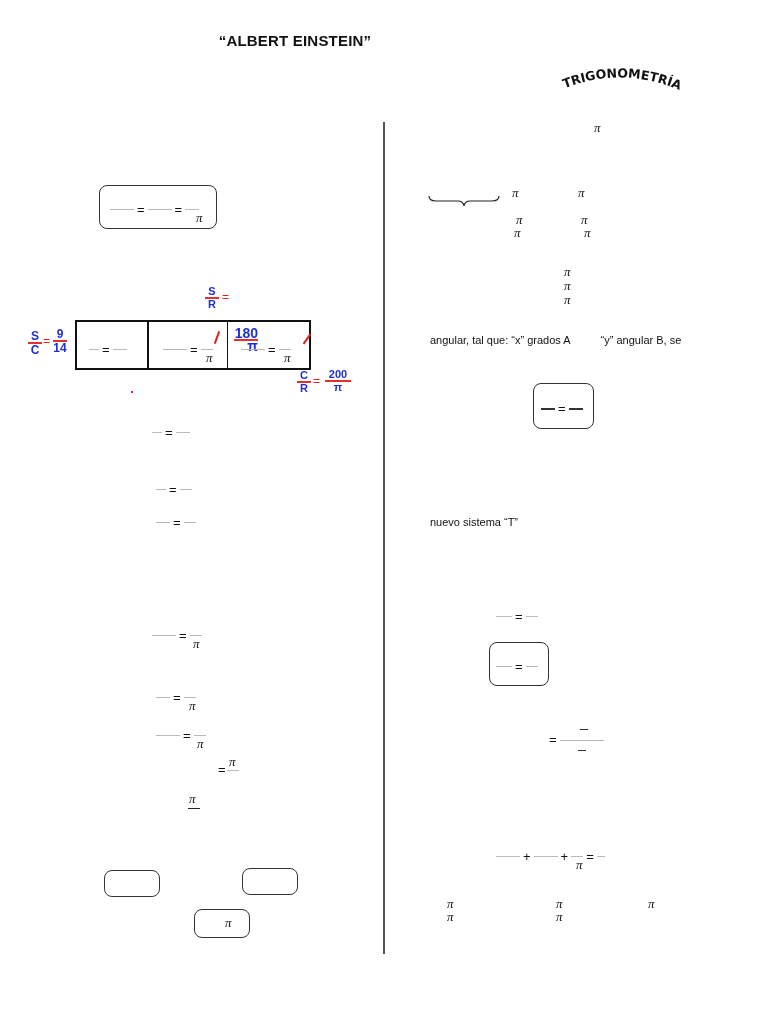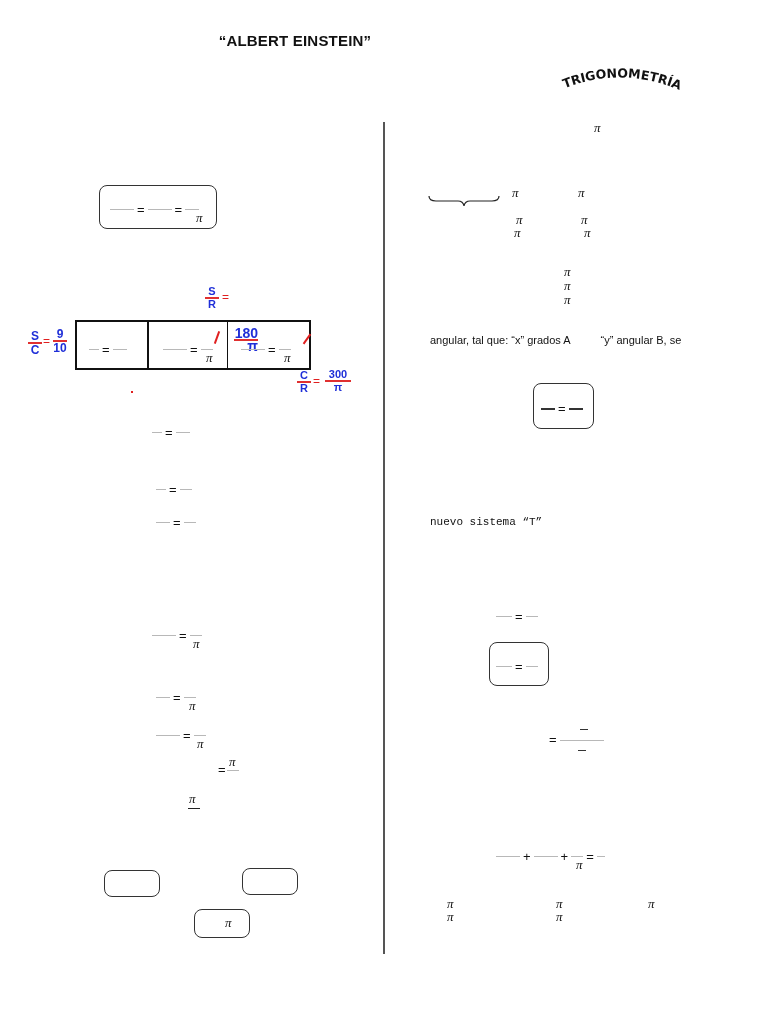--- a/index.html
+++ b/index.html
@@ -55,21 +55,21 @@
 
 <div class="abs hw-blue" style="left:28px;top:330px;font-size:12px;line-height:12px;text-align:center;width:14px;">
   <div>S</div>
   <div class="frac-line"></div>
   <div>C</div>
 </div>
 <div class="abs hw-red" style="left:43px;top:334px;font-size:12px;">=</div>
 <div class="abs hw-blue" style="left:53px;top:328px;font-size:12px;line-height:12px;text-align:center;width:14px;">
   <div>9</div>
   <div class="frac-line"></div>
-  <div>10</div>
+  <div>14</div>
 </div>
 
 <div class="abs" style="left:75px;top:320px;width:232px;height:46px;border:2px solid #111;">
   <div class="abs" style="left:0;top:0;width:70px;height:46px;border-right:2px solid #111;">
     <div class="abs" style="left:12px;top:18px;white-space:nowrap;">
       <span class="bar" style="width:10px"></span><span class="eq">=</span><span class="bar" style="width:14px"></span>
     </div>
   </div>
   <div class="abs" style="left:72px;top:0;width:78px;height:46px;border-right:1.5px solid #111;">
     <div class="abs" style="left:14px;top:18px;white-space:nowrap;">
@@ -88,21 +88,21 @@
 <div class="abs" style="left:216px;top:331px;width:2px;height:13px;background:#e02020;transform:rotate(20deg);"></div>
 <div class="abs" style="left:306px;top:333px;width:2px;height:12px;background:#e02020;transform:rotate(35deg);"></div>
 
 <div class="abs hw-blue" style="left:297px;top:370px;font-size:11px;line-height:11px;text-align:center;width:14px;">
   <div>C</div>
   <div class="frac-line"></div>
   <div>R</div>
 </div>
 <div class="abs hw-red" style="left:313px;top:374px;font-size:12px;">=</div>
 <div class="abs hw-blue" style="left:325px;top:369px;font-size:11px;line-height:11px;text-align:center;width:26px;">
-  <div>300</div>
+  <div>200</div>
   <div class="frac-line"></div>
   <div>π</div>
 </div>
 <div class="abs" style="left:131px;top:391px;width:2px;height:2px;background:#e02020;"></div>
 
 <div class="abs" style="left:152px;top:423px;white-space:nowrap;">
   <span class="bar" style="width:10px"></span><span class="eq">=</span><span class="bar" style="width:14px"></span>
 </div>
 <div class="abs" style="left:156px;top:480px;white-space:nowrap;">
   <span class="bar" style="width:10px"></span><span class="eq">=</span><span class="bar" style="width:12px"></span>
@@ -156,21 +156,21 @@
 <span class="abs pi" style="left:564px;top:292px;">π</span>
 
 <div class="abs text" style="left:430px;top:334px;">angular, tal que: “x” grados A          “y” angular B, se</div>
 
 <div class="abs rbox" style="left:533px;top:383px;width:59px;height:44px;">
   <div class="abs" style="left:7px;top:15px;white-space:nowrap;">
     <span class="bar" style="width:14px;height:1.5px;background:#333;"></span><span class="eq">=</span><span class="bar" style="width:14px;height:1.5px;background:#333;"></span>
   </div>
 </div>
 
-<div class="abs text" style="left:430px;top:516px;font-family:Liberation Mono, monospace;">nuevo sistema “T”</div>
+<div class="abs text" style="left:430px;top:516px;">nuevo sistema “T”</div>
 
 <div class="abs" style="left:496px;top:607px;white-space:nowrap;">
   <span class="bar" style="width:16px"></span><span class="eq">=</span><span class="bar" style="width:12px"></span>
 </div>
 
 <div class="abs rbox" style="left:489px;top:642px;width:58px;height:42px;">
   <div class="abs" style="left:6px;top:14px;white-space:nowrap;">
     <span class="bar" style="width:16px"></span><span class="eq">=</span><span class="bar" style="width:12px"></span>
   </div>
 </div>

